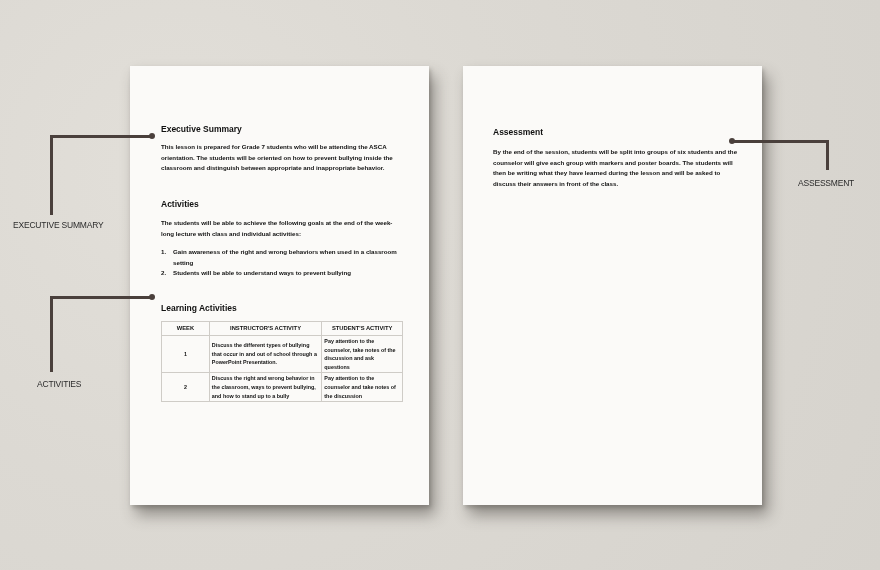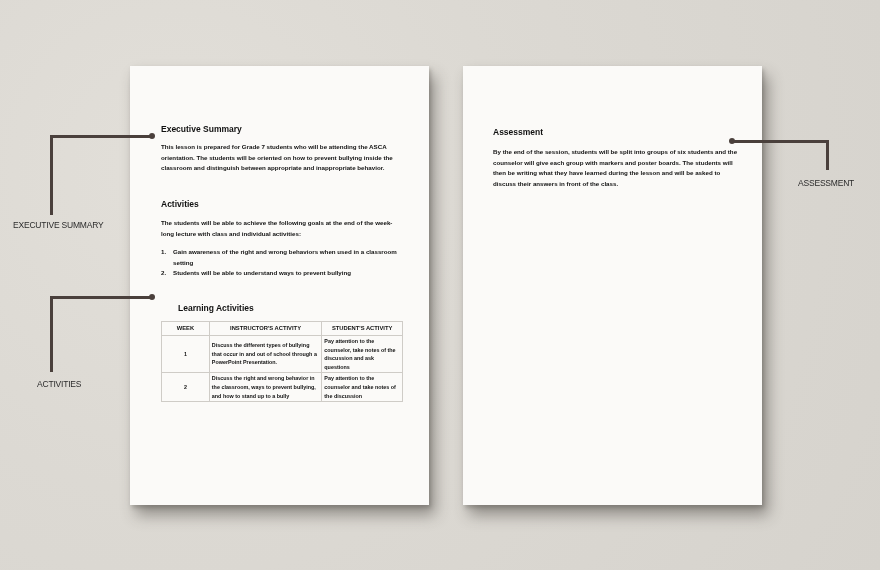--- a/index.html
+++ b/index.html
@@ -36,21 +36,21 @@
     <li>
       <span class="num">1.</span>
       <span>Gain awareness of the right and wrong behaviors when used in a classroom setting</span>
     </li>
     <li>
       <span class="num">2.</span>
       <span>Students will be able to understand ways to prevent bullying</span>
     </li>
   </ul>
 
-  <div class="h" style="left:48px;top:237px;">Learning Activities</div>
+  <div class="h" style="left:31px;top:237px;">Learning Activities</div>
   <table class="act">
     <colgroup>
         <col style="width:48px">
         <col style="width:113px">
         <col style="width:81px">
       </colgroup>
     <thead>
       <tr>
         <th>WEEK</th>
         <th>INSTRUCTOR'S ACTIVITY</th>

